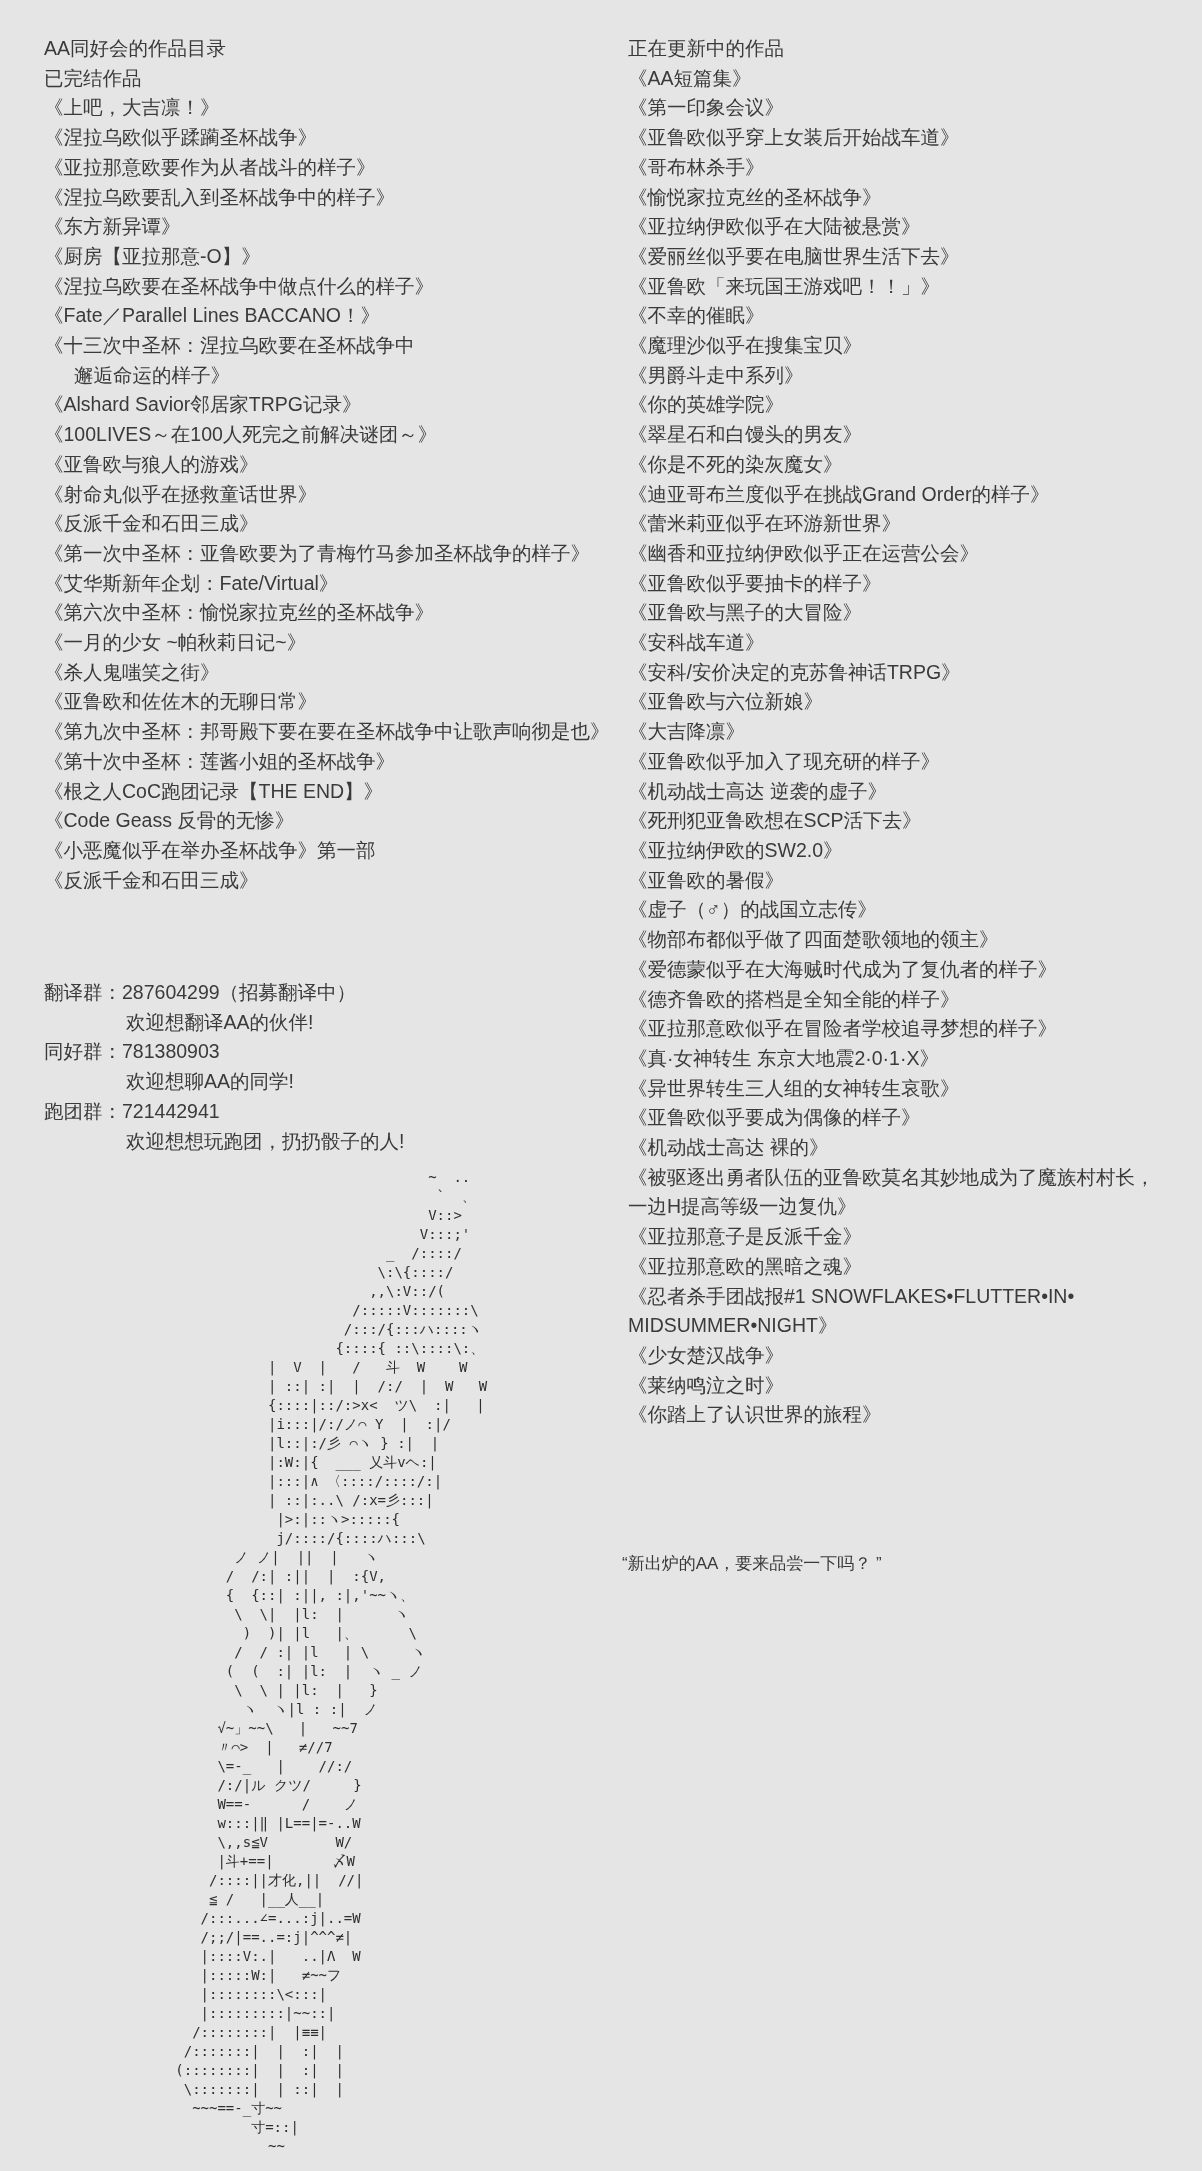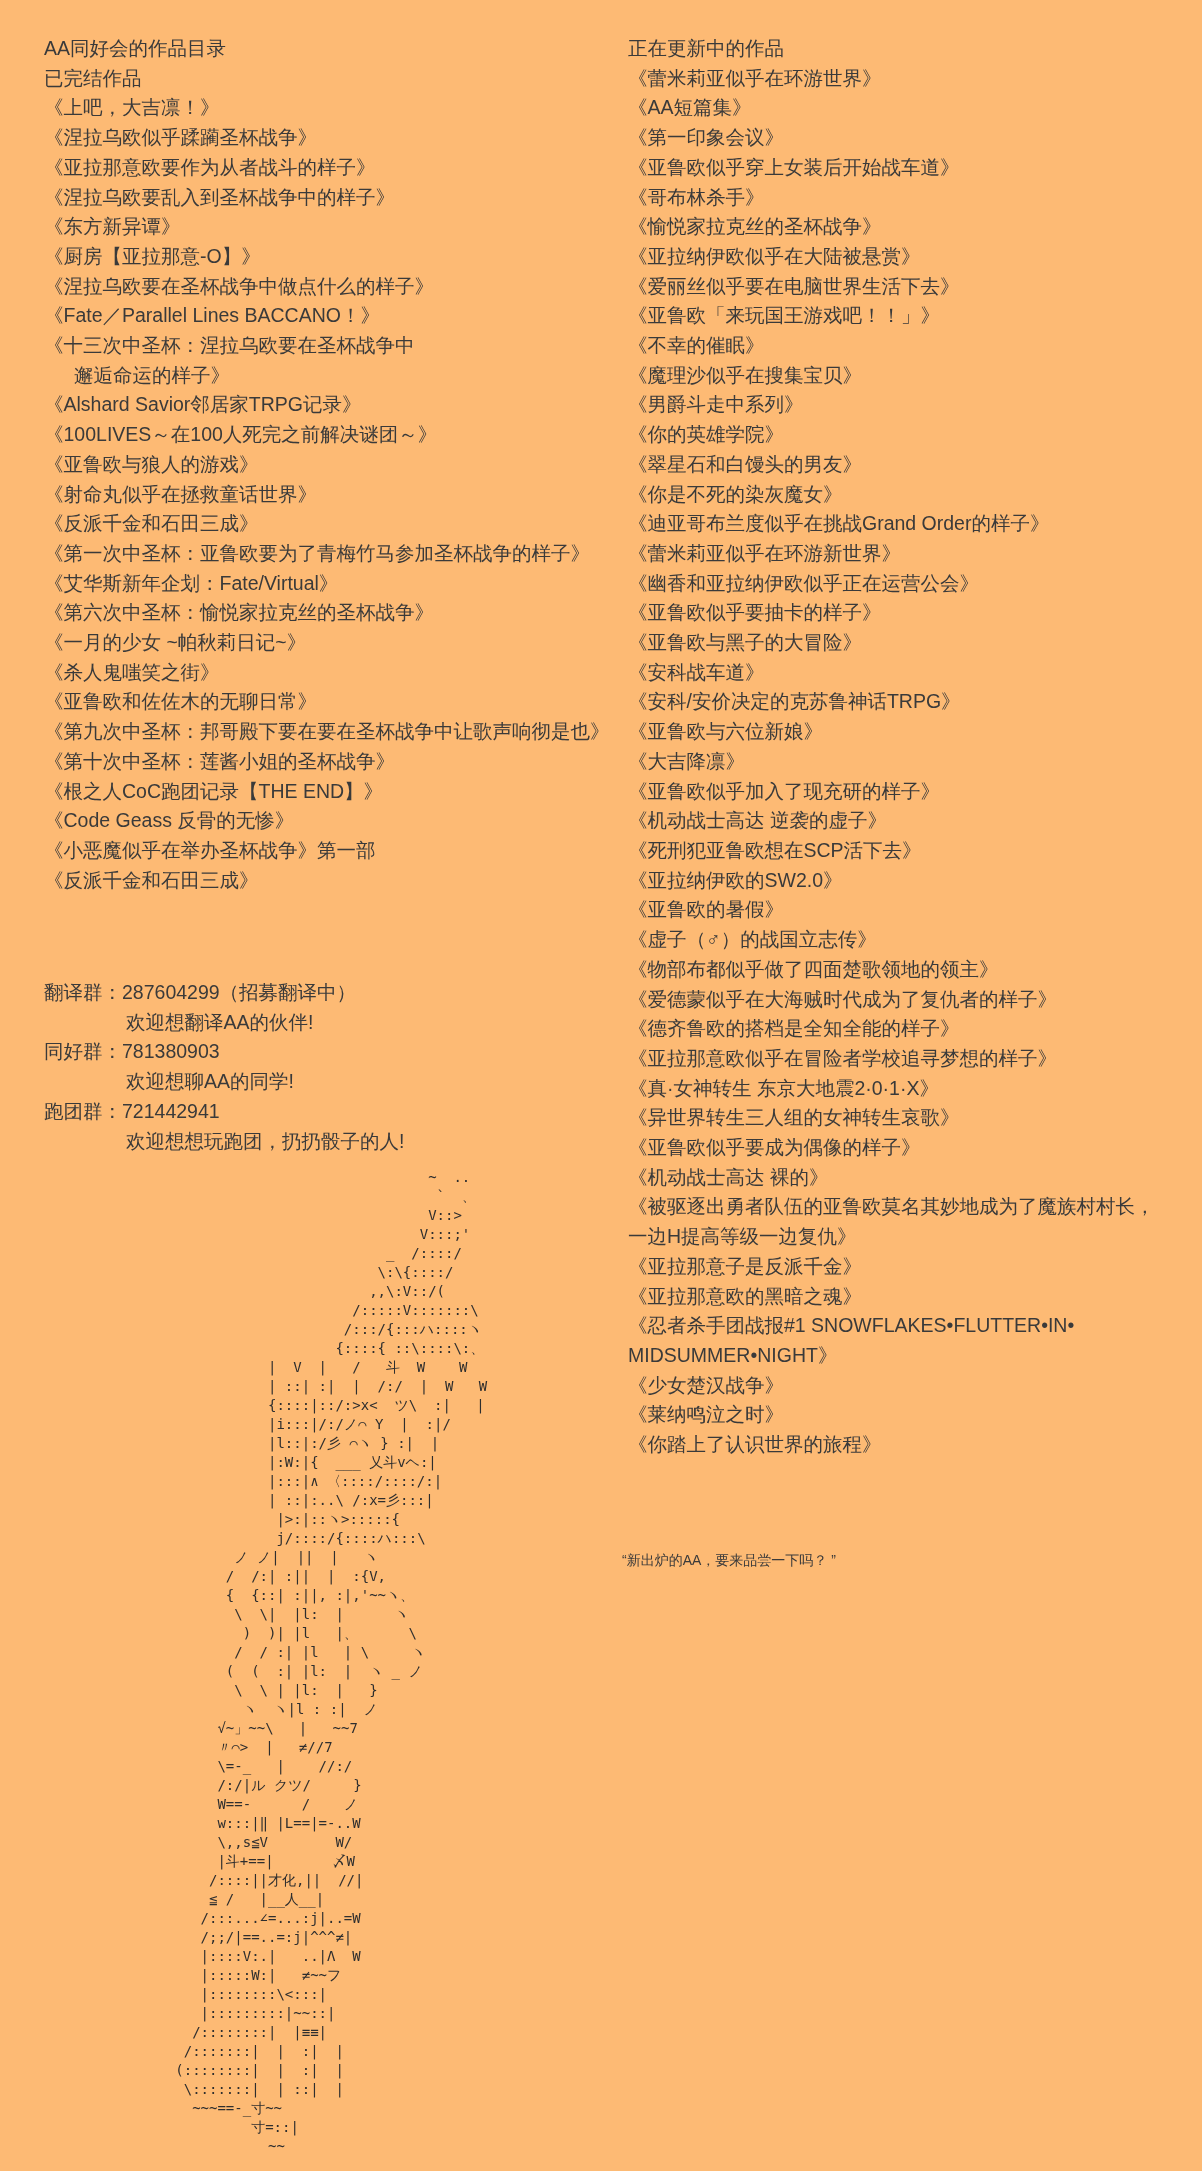--- a/index.html
+++ b/index.html
@@ -2,31 +2,31 @@
 <html><head>
 <meta charset="utf-8">
 <style>
   * { margin:0; padding:0; box-sizing:border-box; }
   html,body { background:#ffffff; }
   body {
     width:1202px; height:2171px; position:relative; overflow:hidden;
     font-family:"Liberation Sans","DejaVu Sans",sans-serif;
     color:#3a3a3a;
   }
-  .page { position:absolute; inset:0; background:#fdba74;text-decoration:underline; }
+  .page { position:absolute; inset:0; background:#e5e5e5;text-decoration:underline; }
   .col { position:absolute; white-space:nowrap; font-size:19.5px; line-height:29.7px; }
   #left-col  { left:44px;  top:34px; }
   #right-col { left:628px; top:34px; }
   #groups    { left:44px;  top:978px; }
   .line { white-space:nowrap; }
   .ind1 { padding-left:30px; }
   .ind2 { padding-left:82px; }
   #quote {
     position:absolute; left:622px; top:1552px;
-    font-size:14px; color:#3a3a3a; white-space:nowrap;
+    font-size:17px; color:#3a3a3a; white-space:nowrap;
   }
   #aa {
     position:absolute; left:150px; top:1168px;
     font-family:"DejaVu Sans Mono","Liberation Mono",monospace;
     font-size:14px; line-height:19px; color:#2e2e2e; white-space:pre;
   }
 </style>
 </head>
 <body>
 
@@ -71,21 +71,20 @@
     <div class="line ind2">欢迎想翻译AA的伙伴!</div>
     <div class="line"><span>同好群：</span><span>781380903</span></div>
     <div class="line ind2">欢迎想聊AA的同学!</div>
     <div class="line"><span>跑团群：</span><span>721442941</span></div>
     <div class="line ind2">欢迎想想玩跑团，扔扔骰子的人!</div>
   </section>
 
   <section class="col" id="right-col">
     <div class="line">正在更新中的作品</div>
     <div>
-        <div class="line">《蕾米莉亚似乎在环游世界》</div>
         <div class="line">《AA短篇集》</div>
         <div class="line">《第一印象会议》</div>
         <div class="line">《亚鲁欧似乎穿上女装后开始战车道》</div>
         <div class="line">《哥布林杀手》</div>
         <div class="line">《愉悦家拉克丝的圣杯战争》</div>
         <div class="line">《亚拉纳伊欧似乎在大陆被悬赏》</div>
         <div class="line">《爱丽丝似乎要在电脑世界生活下去》</div>
         <div class="line">《亚鲁欧「来玩国王游戏吧！！」》</div>
         <div class="line">《不幸的催眠》</div>
         <div class="line">《魔理沙似乎在搜集宝贝》</div>

